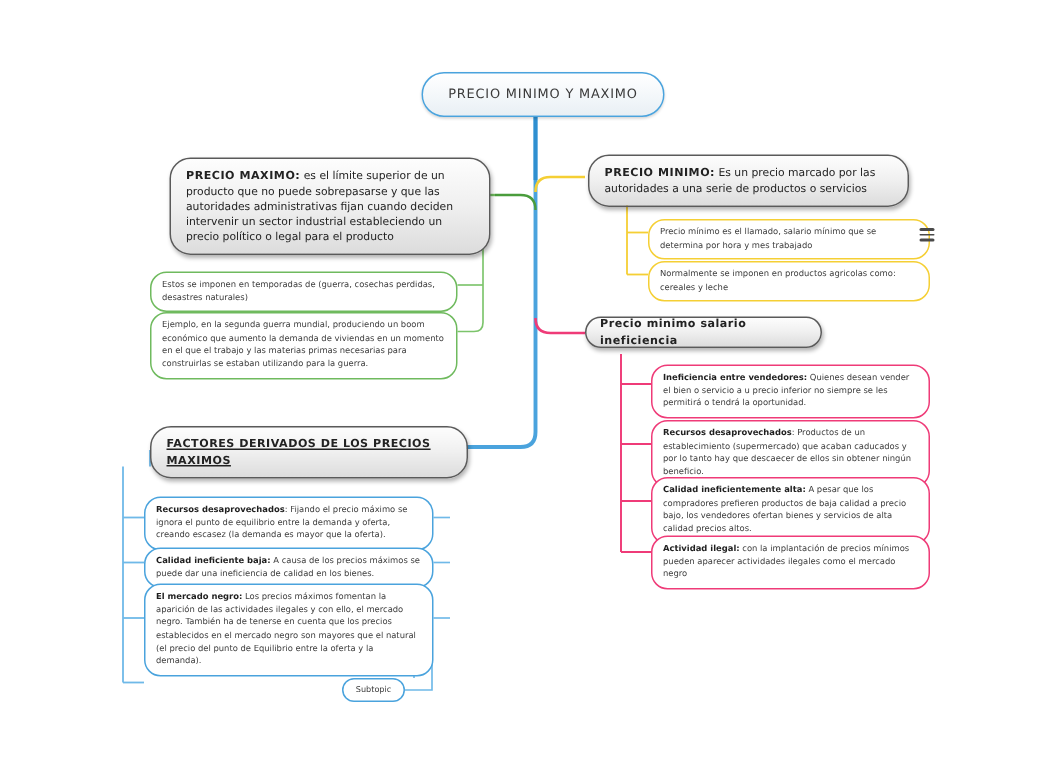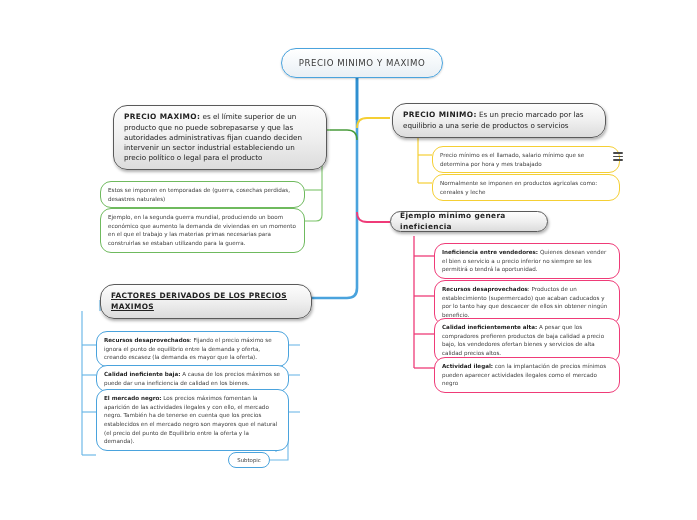--- a/index.html
+++ b/index.html
@@ -121,39 +121,39 @@
 
   <div class="node leaf green" style="left:100px;top:181px;width:205px;">
     <span>Estos se imponen en temporadas de (guerra, cosechas perdidas, desastres naturales)</span>
   </div>
 
   <div class="node leaf green" style="left:100px;top:208px;width:205px;">
     <span>Ejemplo, en la segunda guerra mundial, produciendo un boom económico que aumento la demanda de viviendas en un momento en el que el trabajo y las materias primas necesarias para construirlas se estaban utilizando para la guerra.</span>
   </div>
 
   <div class="node maintopic" style="left:392px;top:103px;width:214px;">
-    <span class="mt-big">PRECIO MINIMO:</span><span> Es un precio marcado por las equilibrio a una serie de productos o servicios</span>
+    <span class="mt-big">PRECIO MINIMO:</span><span> Es un precio marcado por las autoridades a una serie de productos o servicios</span>
   </div>
 
   <div class="node leaf yellow" style="left:432px;top:146px;width:188px;">
     <span>Precio mínimo es el llamado, salario mínimo que se determina por hora y mes trabajado</span>
   </div>
 
   <div class="node leaf yellow" style="left:432px;top:174px;width:188px;">
     <span>Normalmente se imponen en productos agricolas como: cereales y leche</span>
   </div>
 
   <div class="node hamburger">
     <i></i>
     <i></i>
     <i></i>
   </div>
 
   <div class="node maintopic center" style="left:390px;top:211px;width:158px;height:21px;padding:3px 9px;">
-    <span class="mt-big">Ejemplo minimo genera ineficiencia</span>
+    <span class="mt-big">Precio minimo salario ineficiencia</span>
   </div>
 
   <div class="node leaf pink" style="left:434px;top:243px;width:186px;">
     <b>Ineficiencia entre vendedores:</b><span> Quienes desean vender el bien o servicio a u precio inferior no siempre se les permitirá o tendrá la oportunidad.</span>
   </div>
 
   <div class="node leaf pink" style="left:434px;top:280px;width:186px;">
     <b>Recursos desaprovechados</b><span>: Productos de un establecimiento (supermercado) que acaban caducados y por lo tanto hay que descaecer de ellos sin obtener ningún beneficio.</span>
   </div>
 

